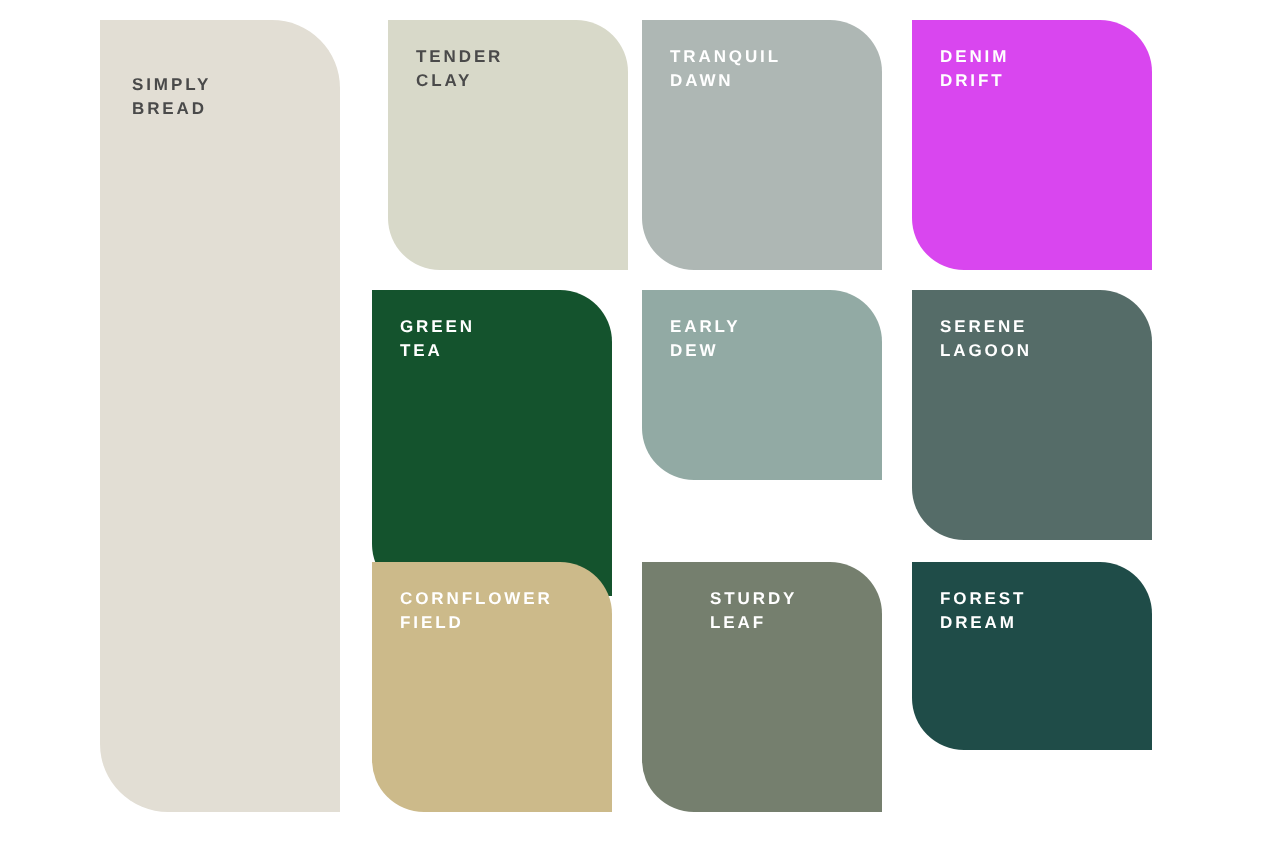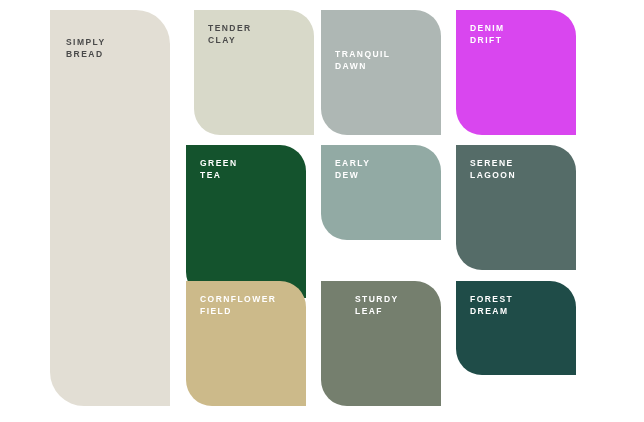--- a/index.html
+++ b/index.html
@@ -52,21 +52,21 @@
 <div class="palette-board" style="width: 644px; height: 422px; background: rgb(255, 255, 255);">
     <div class="swatch swatch-hero" style="left: 50px; top: 10px; width: 120px; height: 396px; background: rgb(226, 222, 212);">
       <div class="swatch-label" style="color: rgb(74, 74, 74);">SIMPLY
 BREAD</div>
     </div>
     <div class="swatch" style="left: 194px; top: 10px; width: 120px; height: 125px; background: rgb(216, 217, 201);">
       <div class="swatch-label" style="color: rgb(74, 74, 74);">TENDER
 CLAY</div>
     </div>
     <div class="swatch" style="left: 321px; top: 10px; width: 120px; height: 125px; background: rgb(174, 183, 180);">
-      <div class="swatch-label" style="color: rgb(255, 255, 255); margin-top: 26px;">TRANQUIL
+      <div class="swatch-label" style="color: rgb(255, 255, 255);">TRANQUIL
 DAWN</div>
     </div>
     <div class="swatch" style="left: 456px; top: 10px; width: 120px; height: 125px; background: #d946ef;">
       <div class="swatch-label" style="color: rgb(255, 255, 255);">DENIM
 DRIFT</div>
     </div>
     <div class="swatch" style="left: 186px; top: 145px; width: 120px; height: 153px; background: #14532d;">
       <div class="swatch-label" style="color: rgb(255, 255, 255);">GREEN
 TEA</div>
     </div>

